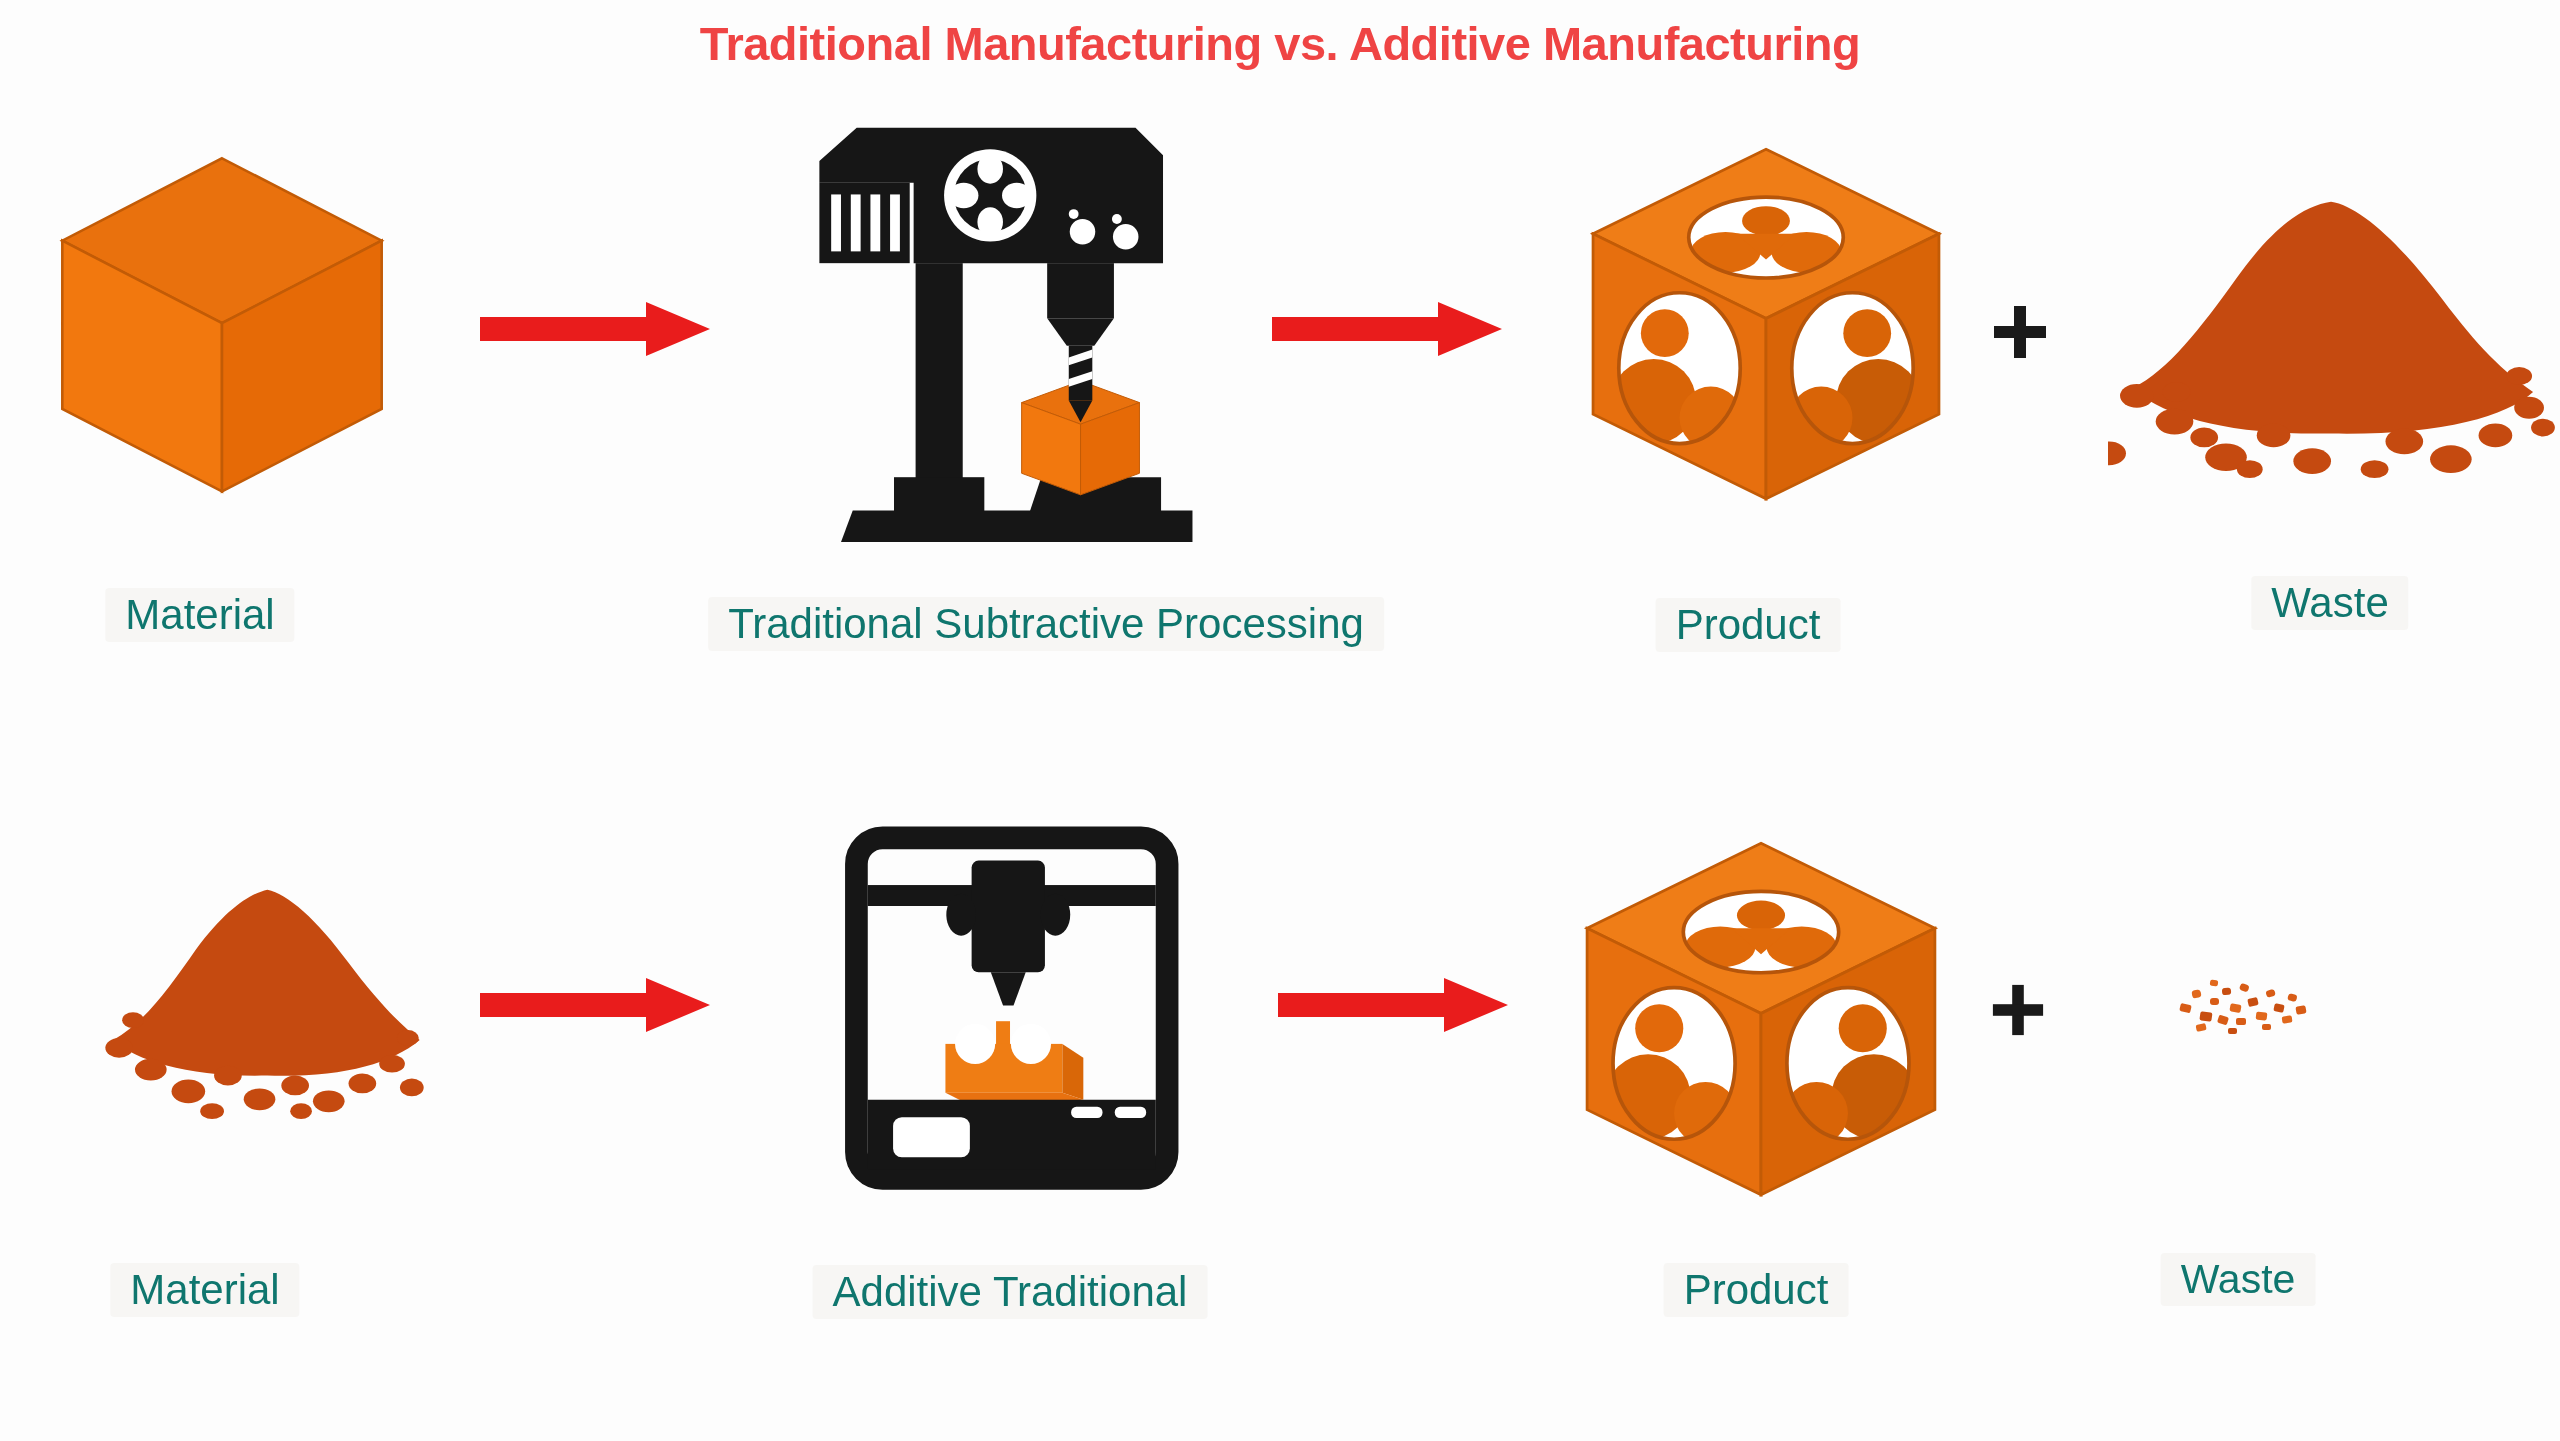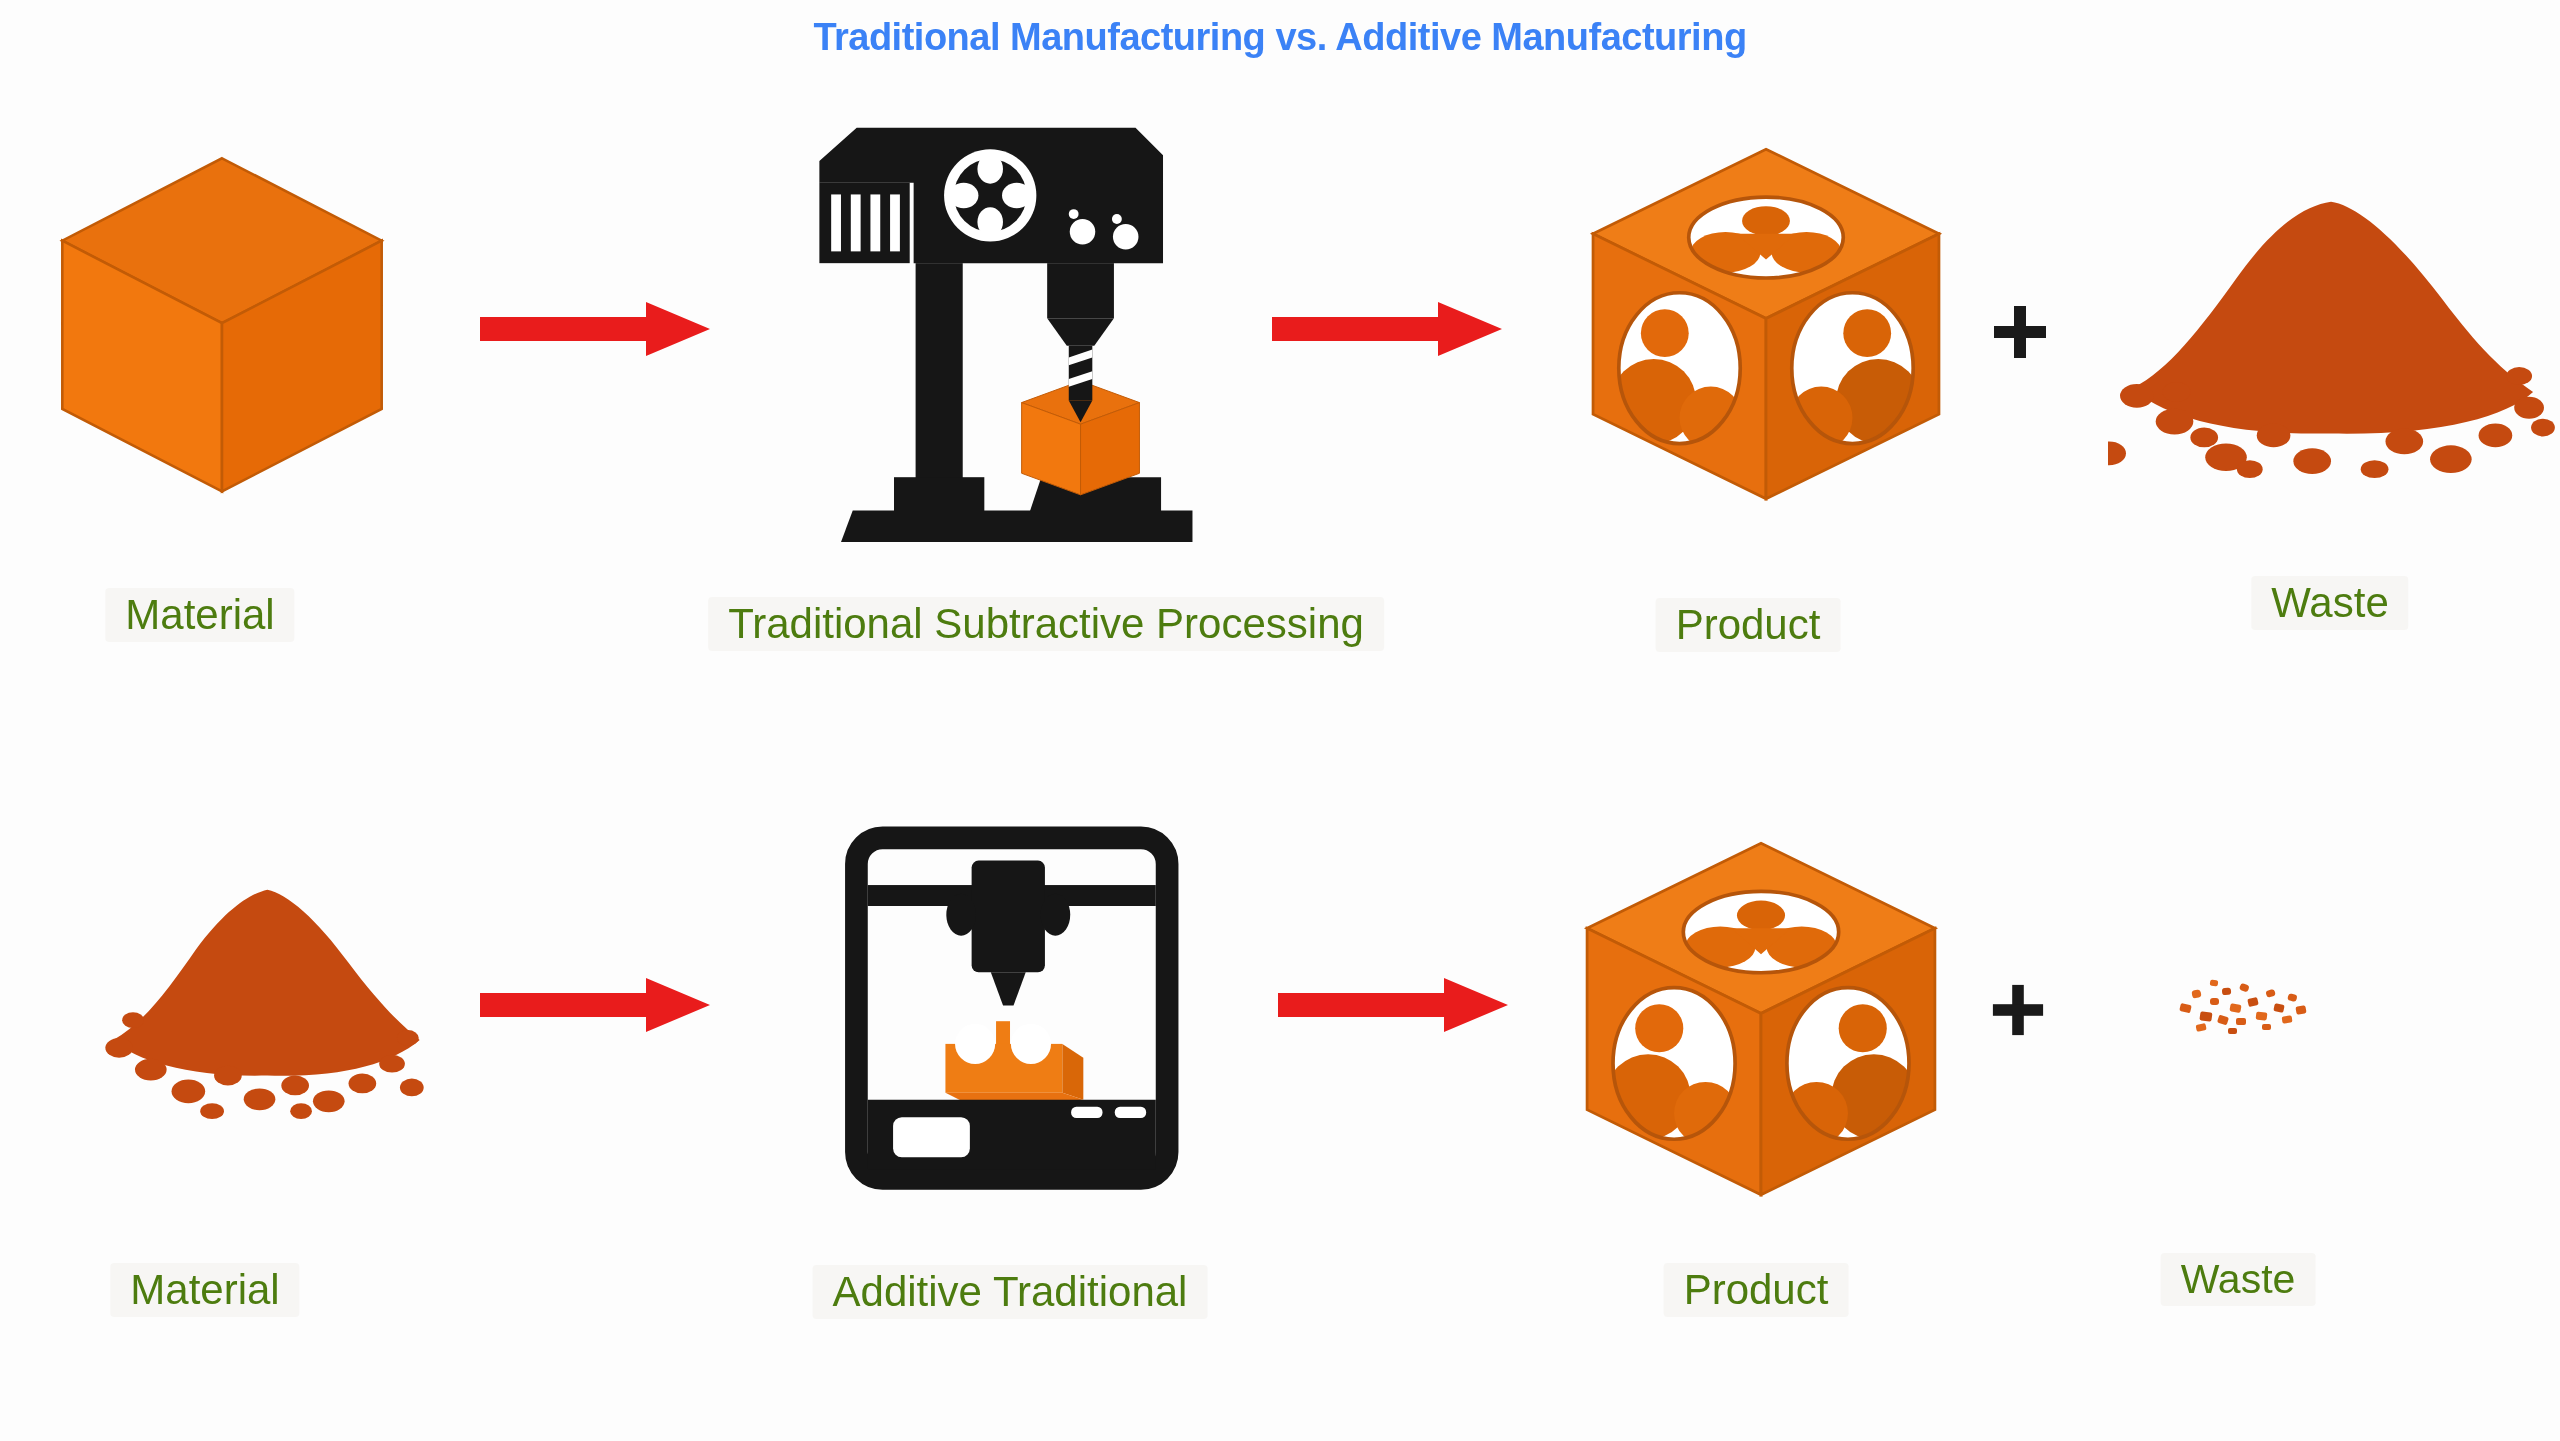--- a/index.html
+++ b/index.html
@@ -1,21 +1,21 @@
 <!DOCTYPE html>
 <html><head>
 <meta charset="utf-8">
 <style>
   html,body{margin:0;padding:0;background:#fdfdfd;}
   .stage{position:relative;width:2560px;height:1441px;background:#fdfdfd;overflow:hidden;
          font-family:"Liberation Sans",sans-serif;color:#151515;}
   .abs{position:absolute;}
   .title{position:absolute;top:16px;left:0;width:100%;text-align:center;
-         font-size:38px;font-weight:700;letter-spacing:-0.5px;color:#3b82f6;}
-  .label{position:absolute;transform:translateX(-50%);font-size:42px;color:#4d7c0f;
+         font-size:47px;font-weight:700;letter-spacing:-0.5px;color:#ef4444;}
+  .label{position:absolute;transform:translateX(-50%);font-size:42px;color:#0f766e;
          white-space:nowrap;background:rgba(242,240,237,0.55);padding:3px 20px;border-radius:4px;}
   .label.sm{font-size:41px;}
   svg{display:block;}
 </style>
 </head>
 <body>
 
 <div class="stage">
 
   <div class="title">Traditional Manufacturing vs. Additive Manufacturing</div>

